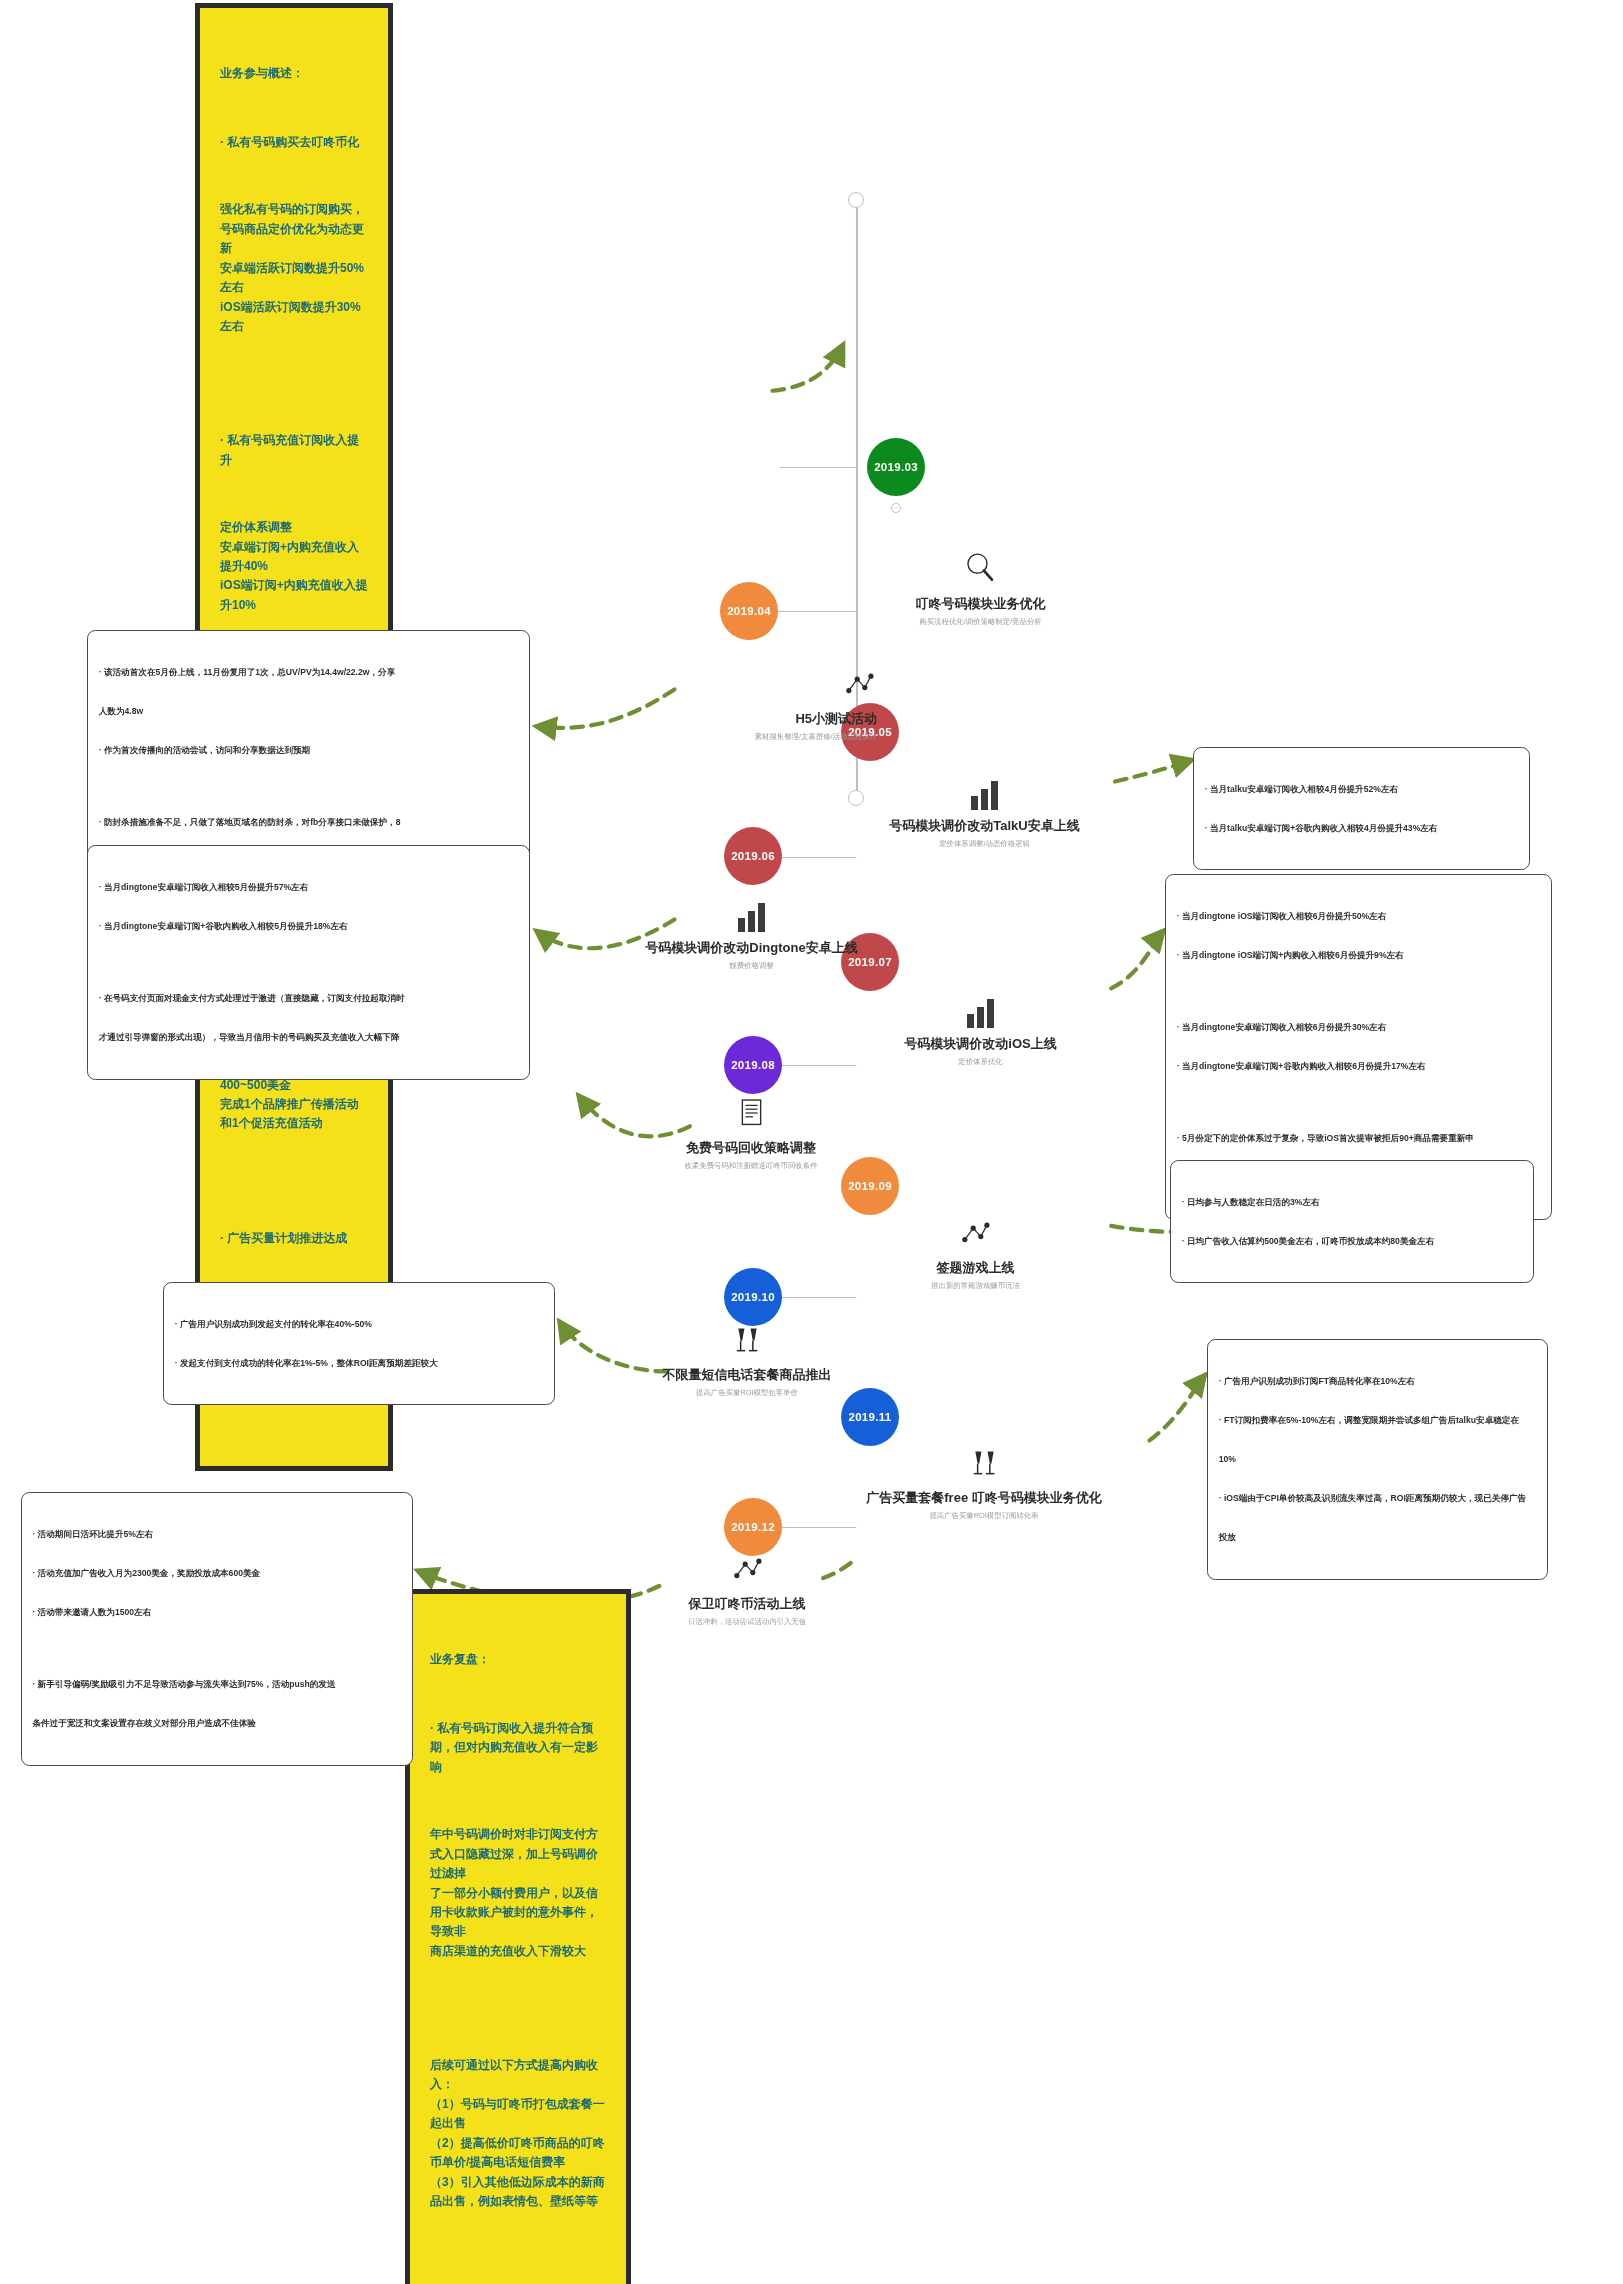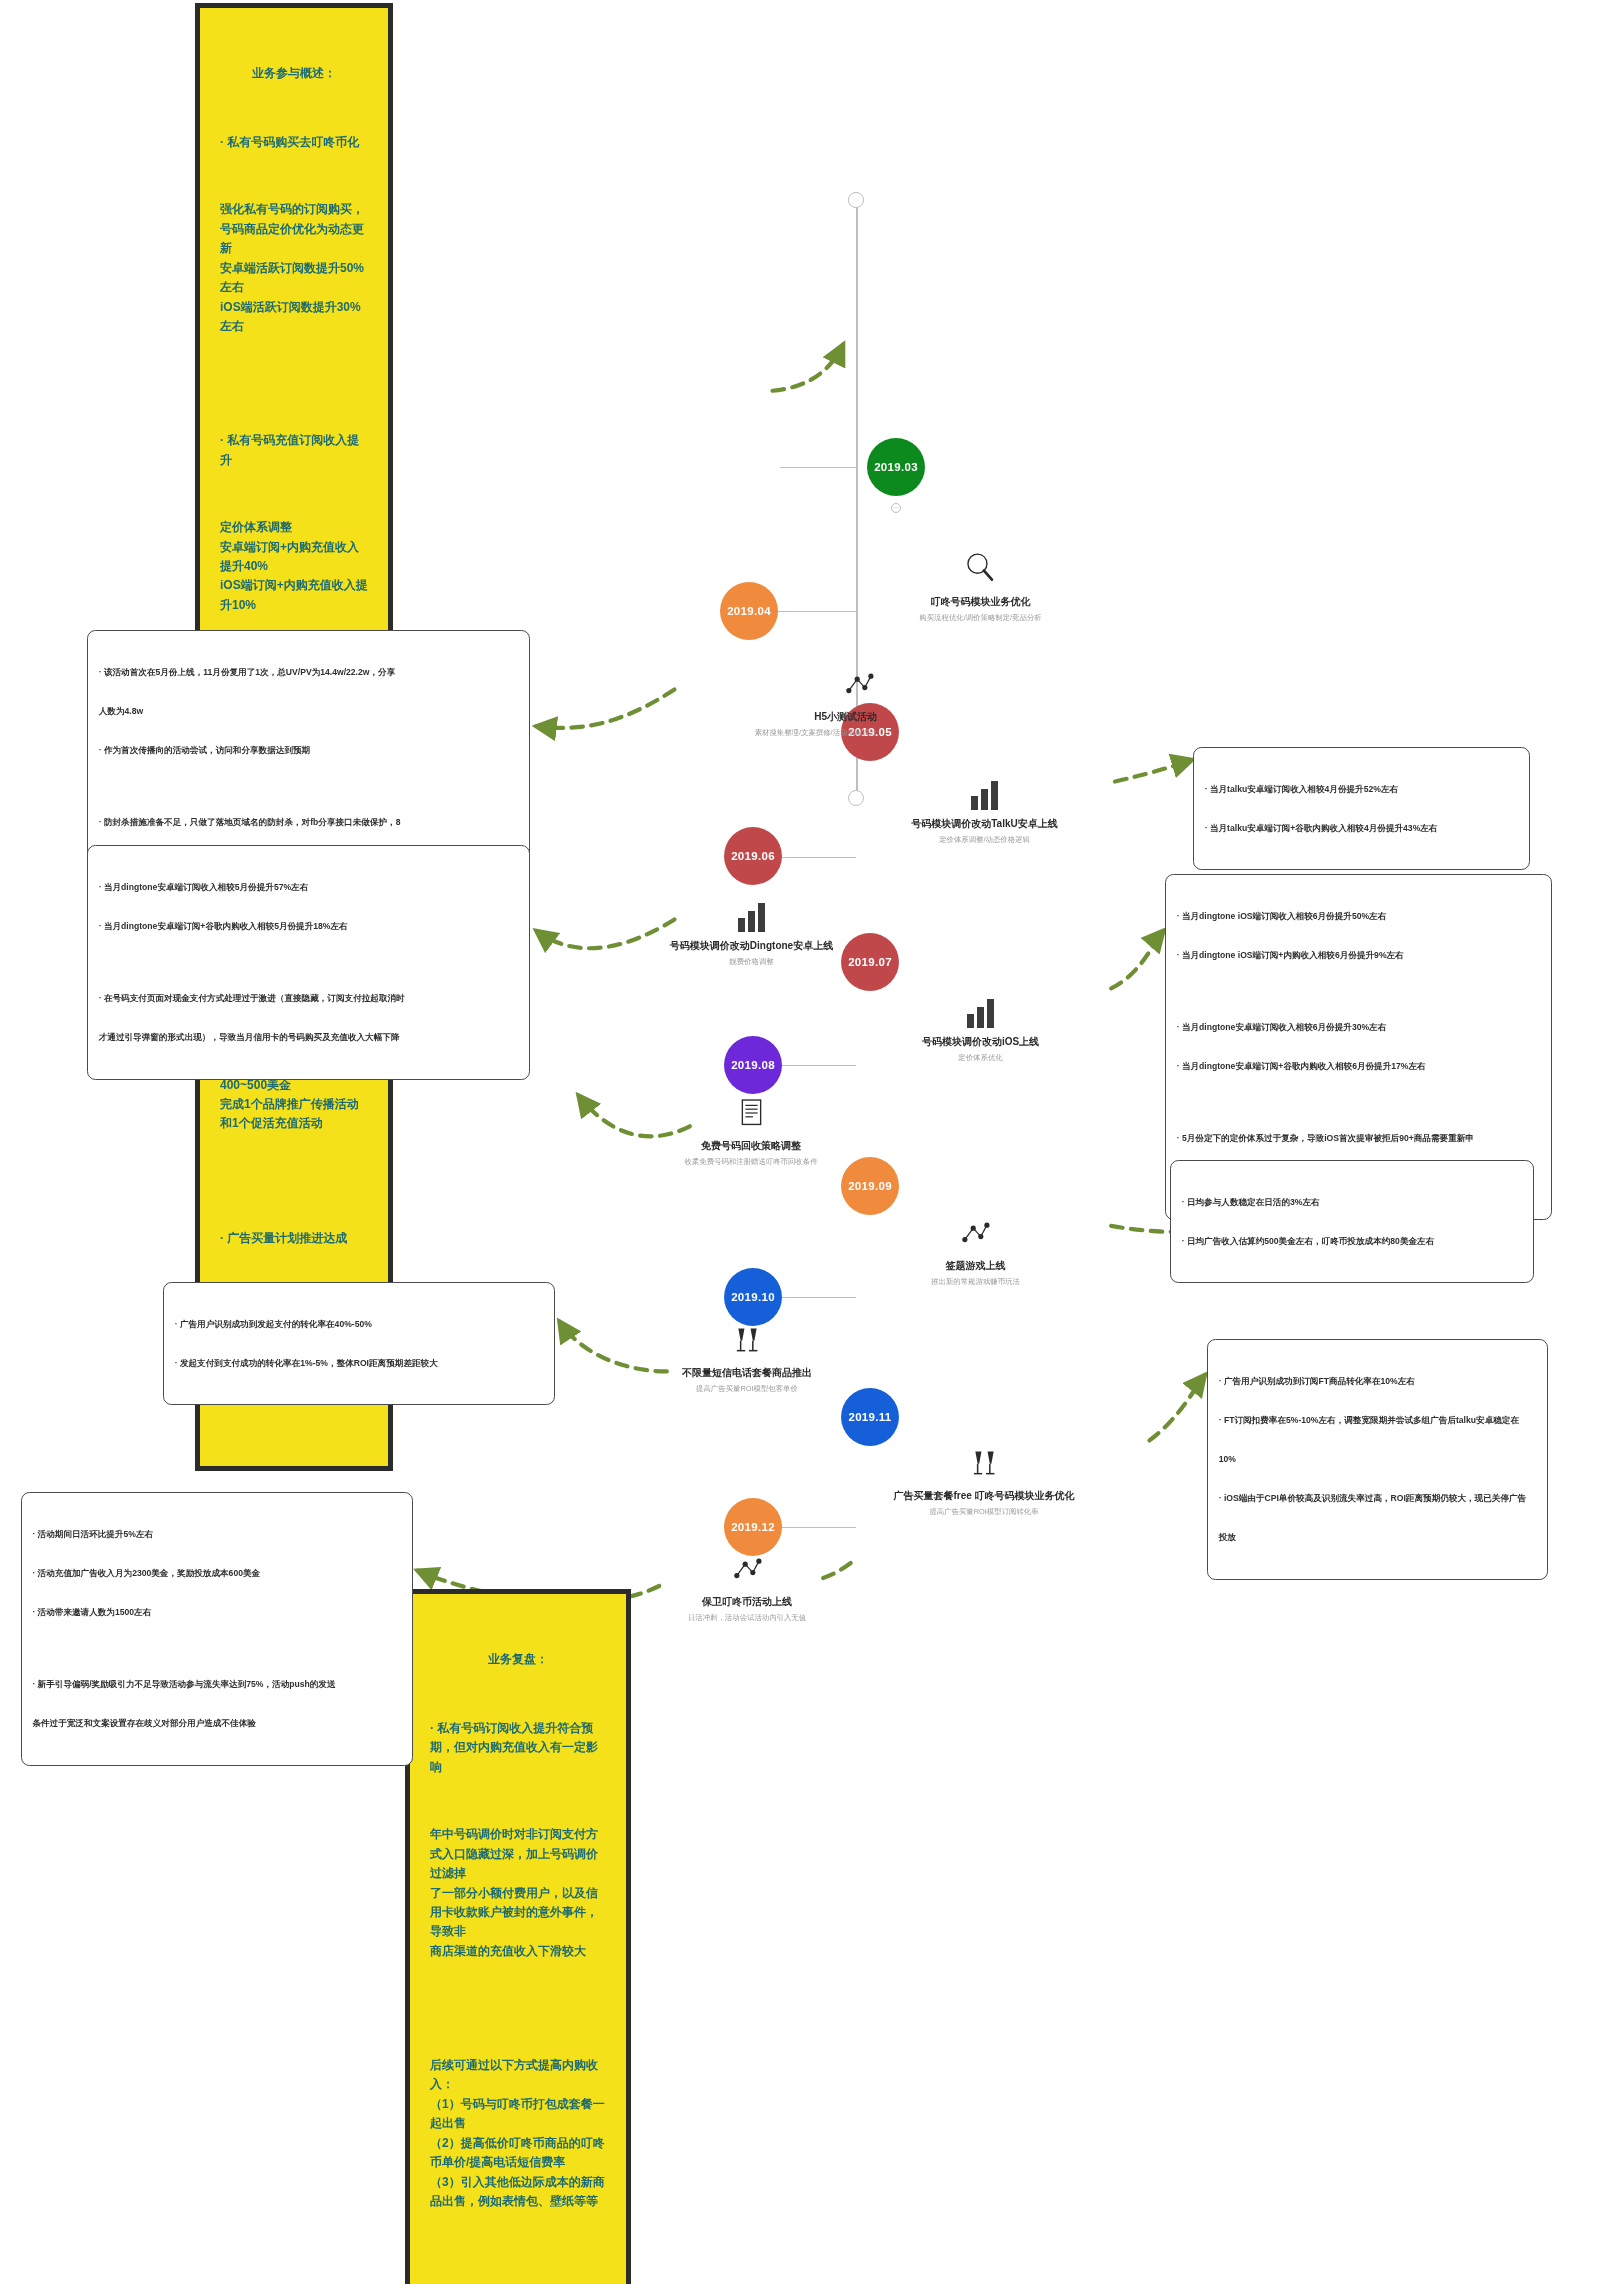--- a/index.html
+++ b/index.html
@@ -19,21 +19,21 @@
     position:absolute;
     background:#f5e119;
     border:5.4px solid #2b2b2b;
     padding:17px 20px;
     color:#1c6b72;
     font-weight:bold;
     font-size:12px;
     line-height:1.62;
     white-space:pre-wrap;
   }
-  .yellow-box .yb-title { display:block; margin-bottom:10.7px;text-align:center; }
+  .yellow-box .yb-title { display:block; margin-bottom:10.7px; }
   .yellow-box .yb-p { display:block; margin:0 0 9.2px 0; }
   .yellow-box .yb-gap { display:block; height:7.7px; }
 
   #box-overview { left:195px; top:3.1px; width:198px; }
   #box-review   { left:405px; top:1589px; width:226px; }
 
   
   .callout {
     position:absolute;
     background:#ffffff;
@@ -81,21 +81,21 @@
   .tick {
     position:absolute; width:10px; height:10px; border-radius:50%;
     background:#ffffff; border:0.8px solid #b9bfc6;
     display:flex; align-items:center; justify-content:center;
     color:#b0b6bd; font-size:6.9px; line-height:1;
   }
 
   
   .caption { position:absolute; text-align:center; }
   .caption .cap-title {
-    display:block; color:#2b2b2b; font-weight:bold; font-size:10px;
+    display:block; color:#2b2b2b; font-weight:bold; font-size:13px;
     white-space:nowrap;
   }
   .caption .cap-sub {
     display:block; color:#9a9a9a; font-weight:normal; font-size:7.4px;
     margin-top:3.8px; white-space:nowrap;
   }
   .cap-icon { display:block; margin:0 auto 6.9px auto; }
 
   
   .bars { display:flex; align-items:flex-end; justify-content:center; gap:2.3px; height:32px; }

